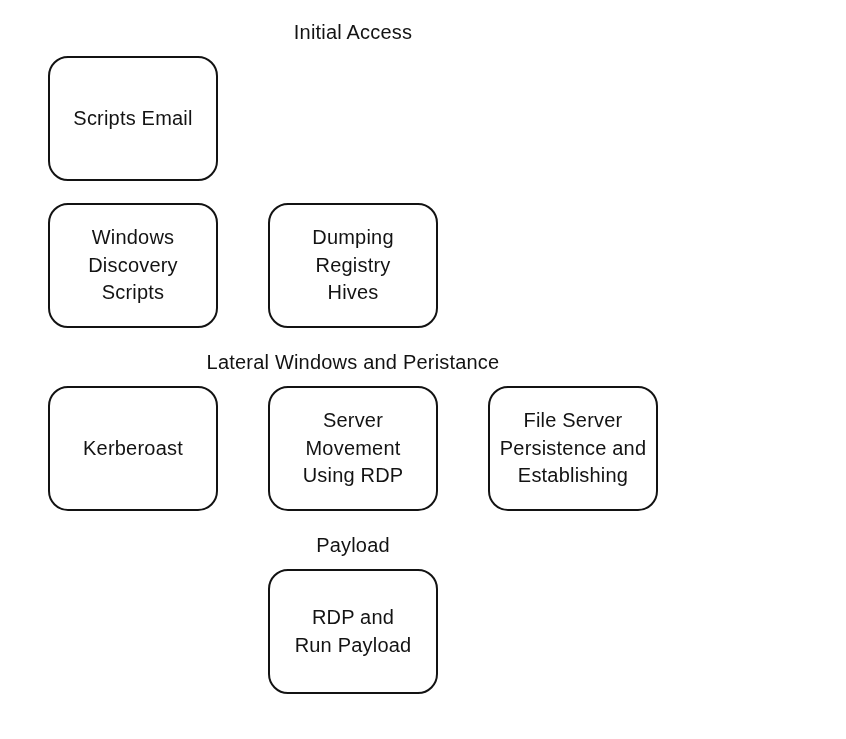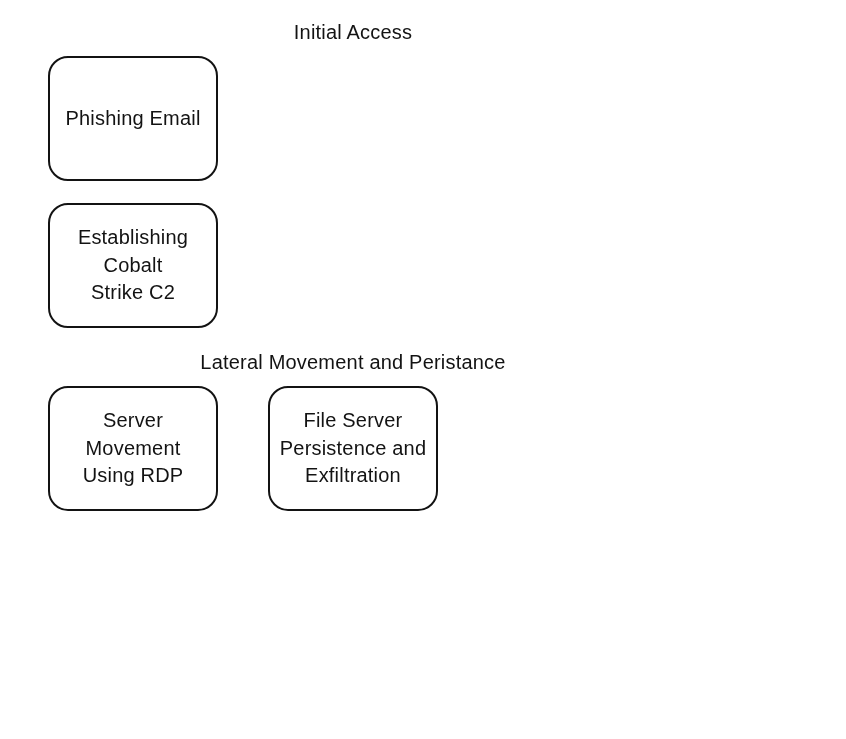--- a/index.html
+++ b/index.html
@@ -56,45 +56,62 @@
 </style>
 </head>
 <body>
 
 <div class="canvas">
 
   <section class="section">
     <h2 class="section-title">Initial Access</h2>
     <div class="row">
       <div class="node">
-        <span class="node-label">Phishing Email</span>
+        <span class="node-label">Scripts Email</span>
       </div>
     </div>
   </section>
 
   <section class="section">
     <div class="row">
       <div class="node">
-        <span class="node-label">Establishing
-Cobalt
-Strike C2</span>
+        <span class="node-label">Windows
+Discovery
+Scripts</span>
+      </div>
+      <div class="node">
+        <span class="node-label">Dumping
+Registry
+Hives</span>
       </div>
     </div>
   </section>
 
   <section class="section">
-    <h2 class="section-title">Lateral Movement and Peristance</h2>
+    <h2 class="section-title">Lateral Windows and Peristance</h2>
     <div class="row">
+      <div class="node">
+        <span class="node-label">Kerberoast</span>
+      </div>
       <div class="node">
         <span class="node-label">Server
 Movement
 Using RDP</span>
       </div>
       <div class="node">
         <span class="node-label">File Server
 Persistence and
-Exfiltration</span>
+Establishing</span>
       </div>
     </div>
   </section>
 
+  <section class="section">
+    <h2 class="section-title">Payload</h2>
+    <div class="row">
+      <div class="node col-2">
+        <span class="node-label">RDP and
+Run Payload</span>
+      </div>
+    </div>
+  </section>
 
 </div>
 
 </body></html>

